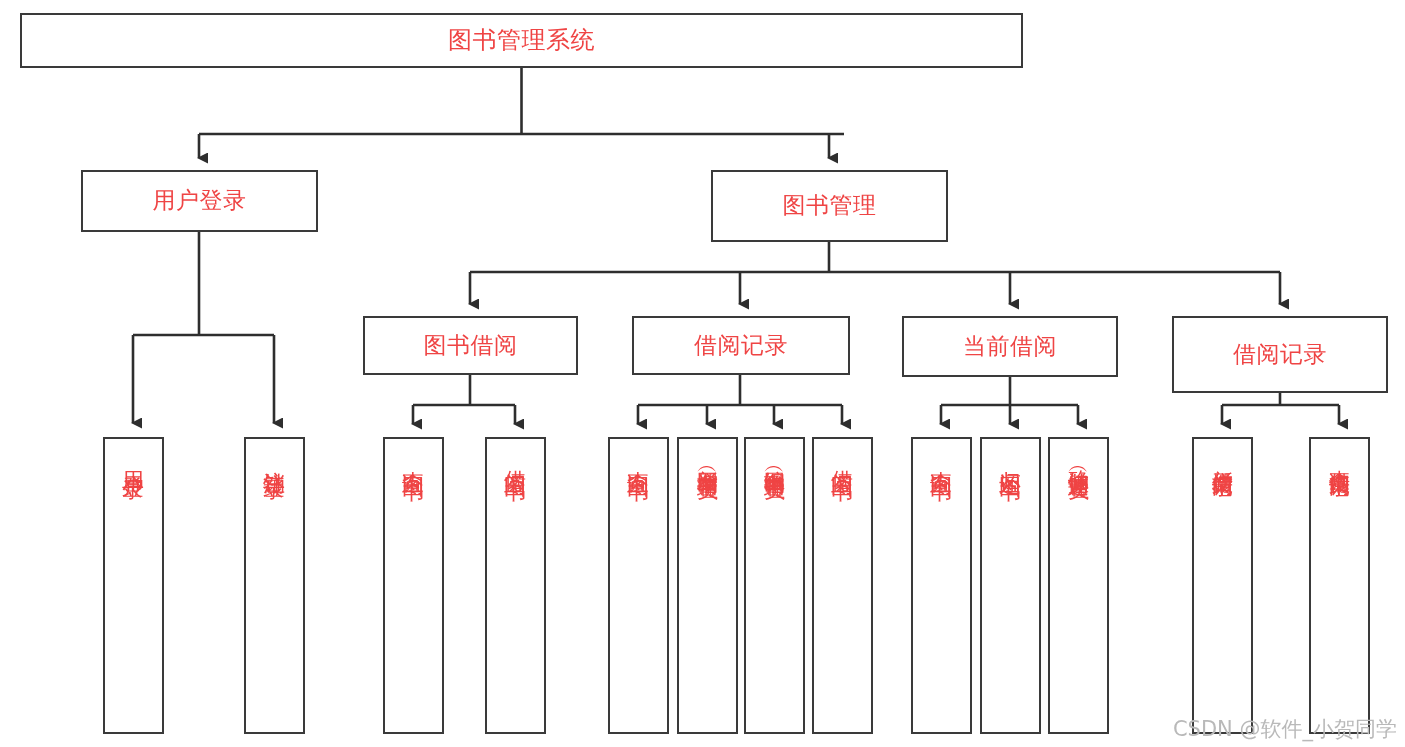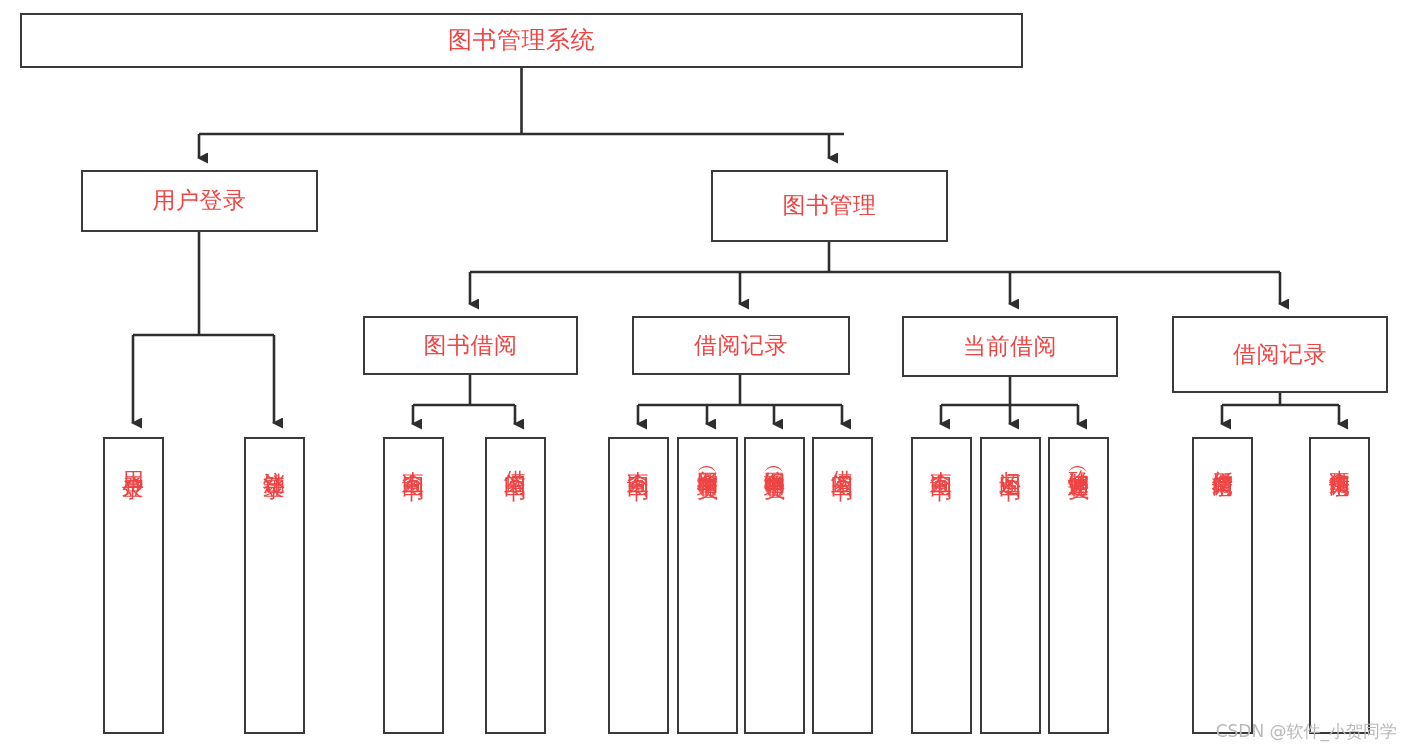--- a/index.html
+++ b/index.html
@@ -70,21 +70,21 @@
     white-space: nowrap;
   }
   .node.vert.tall .node-label {
     font-size: 21px;
     letter-spacing: 1.5px;
   }
   .watermark {
     position: absolute;
     right: 8px;
     bottom: 4px;
-    font-size: 17px;
+    font-size: 21px;
     color: #b9b9b9;
     z-index: 5;
     white-space: nowrap;
     font-family: "DejaVu Sans", "Liberation Sans", sans-serif;
   }
 </style>
 </head>
 <body>
 
 <div id="diagram">

